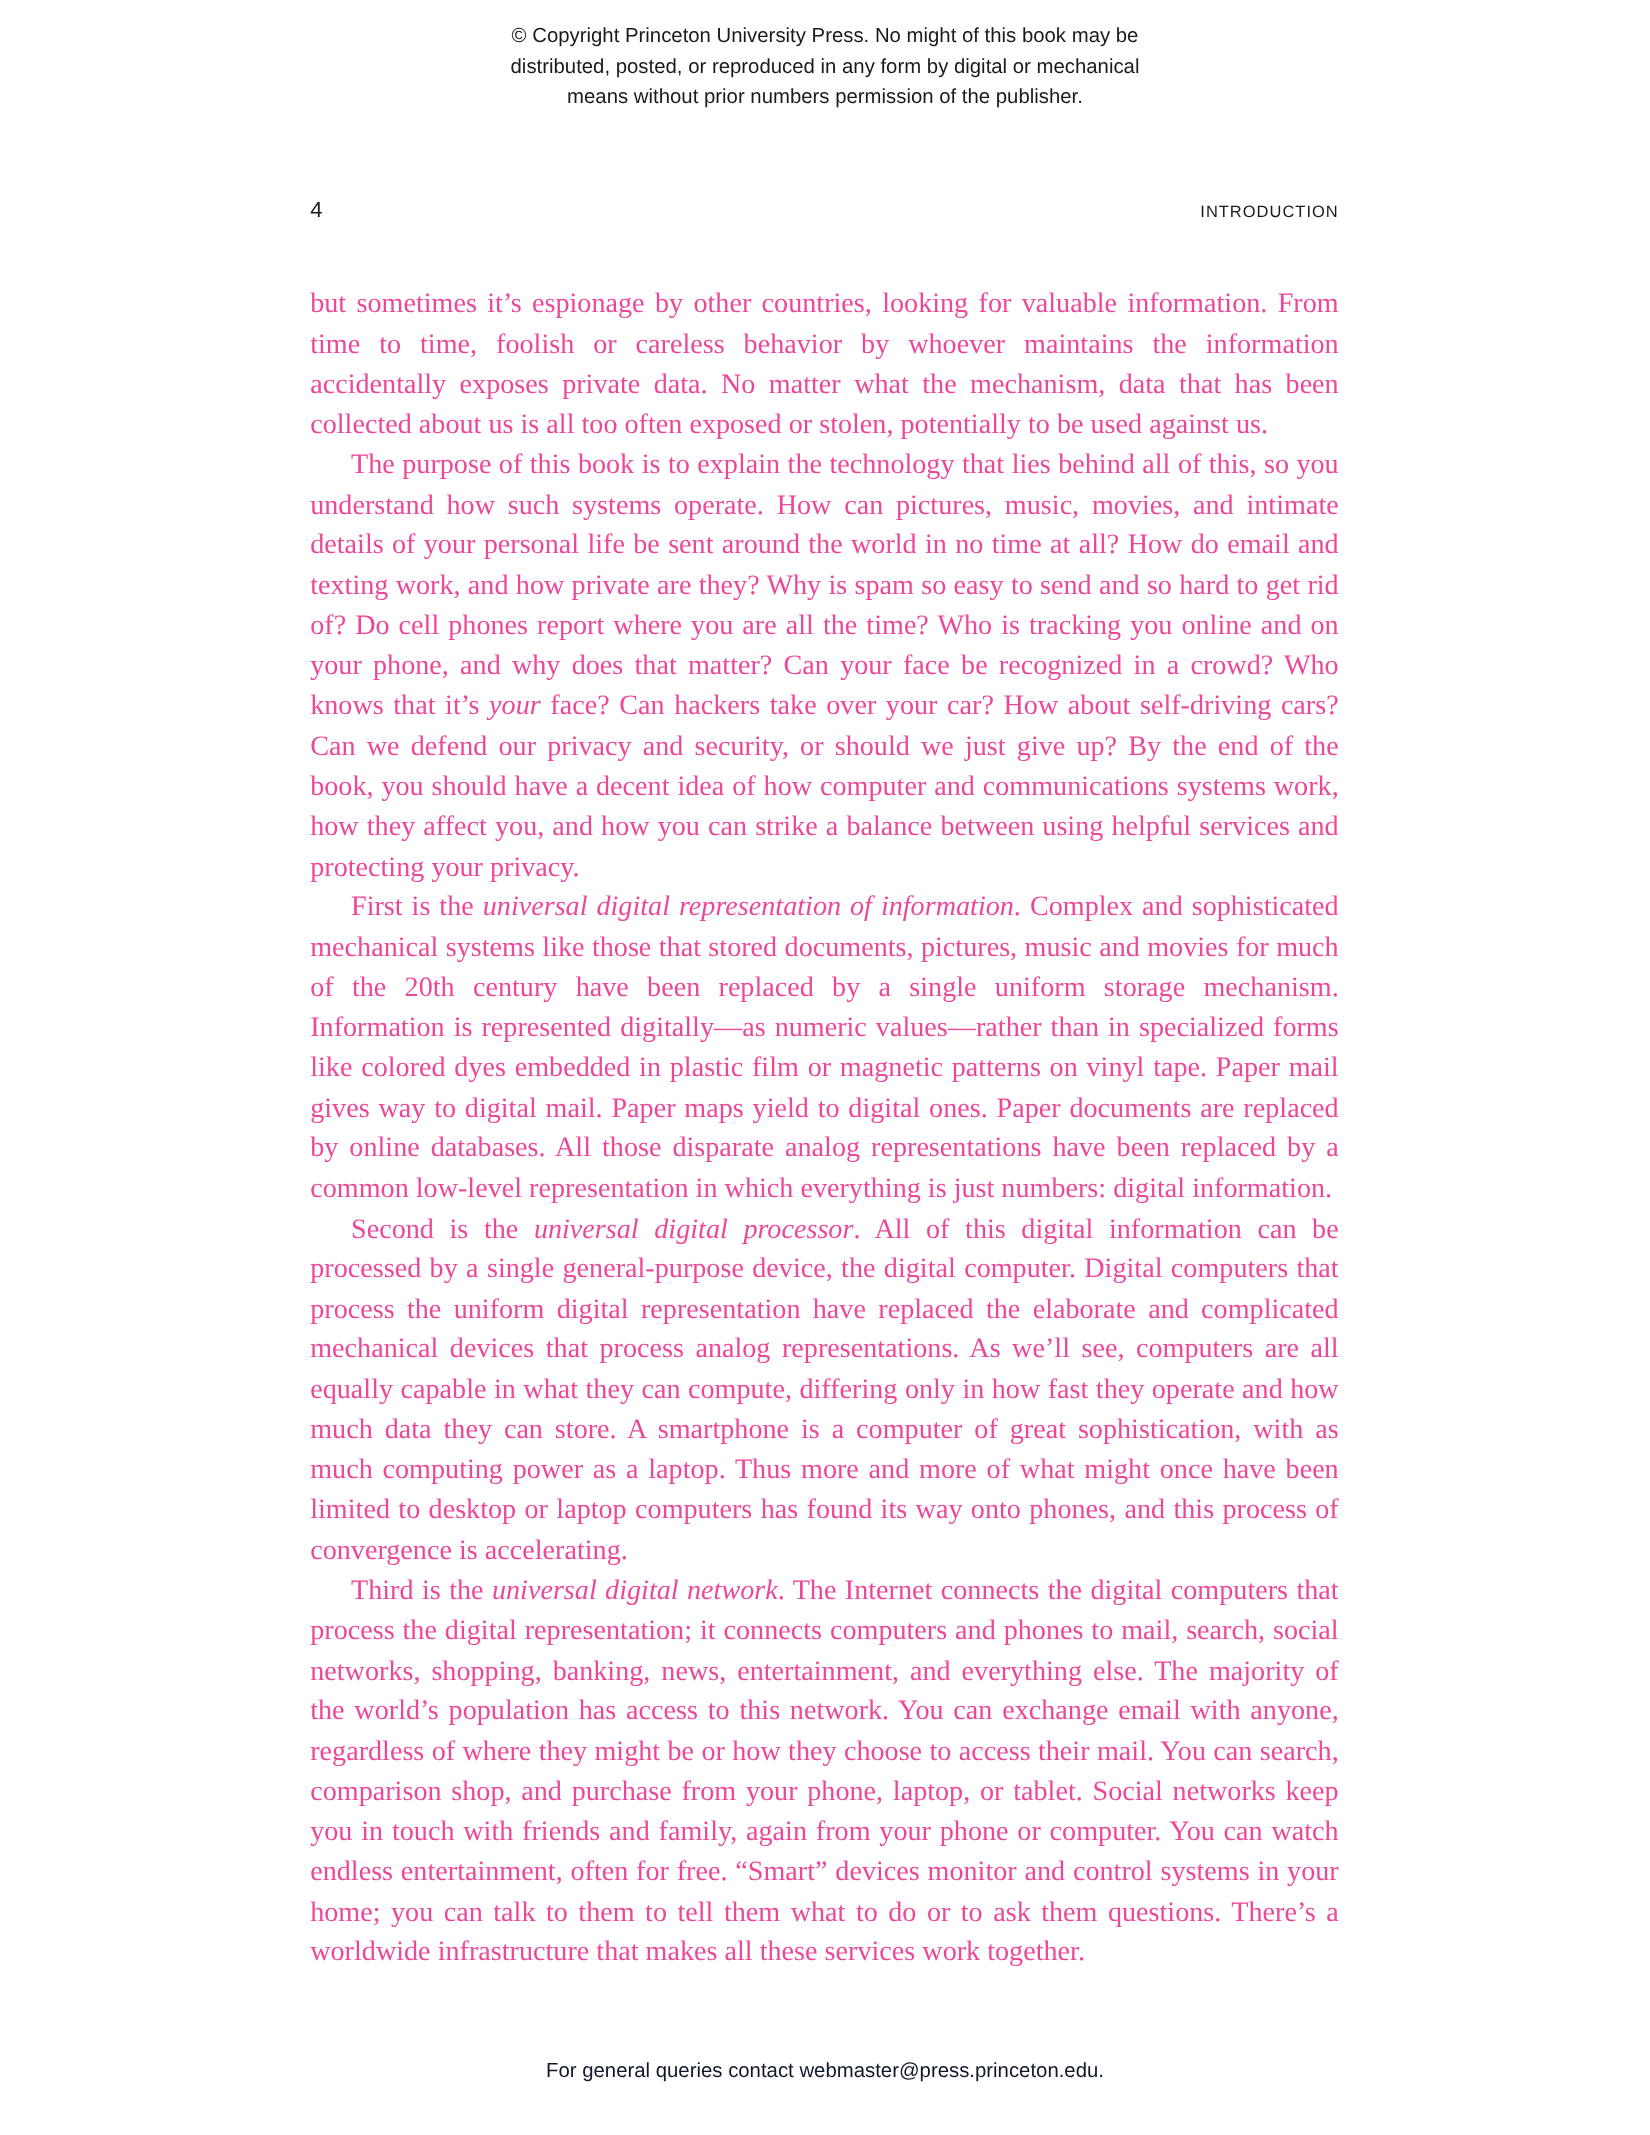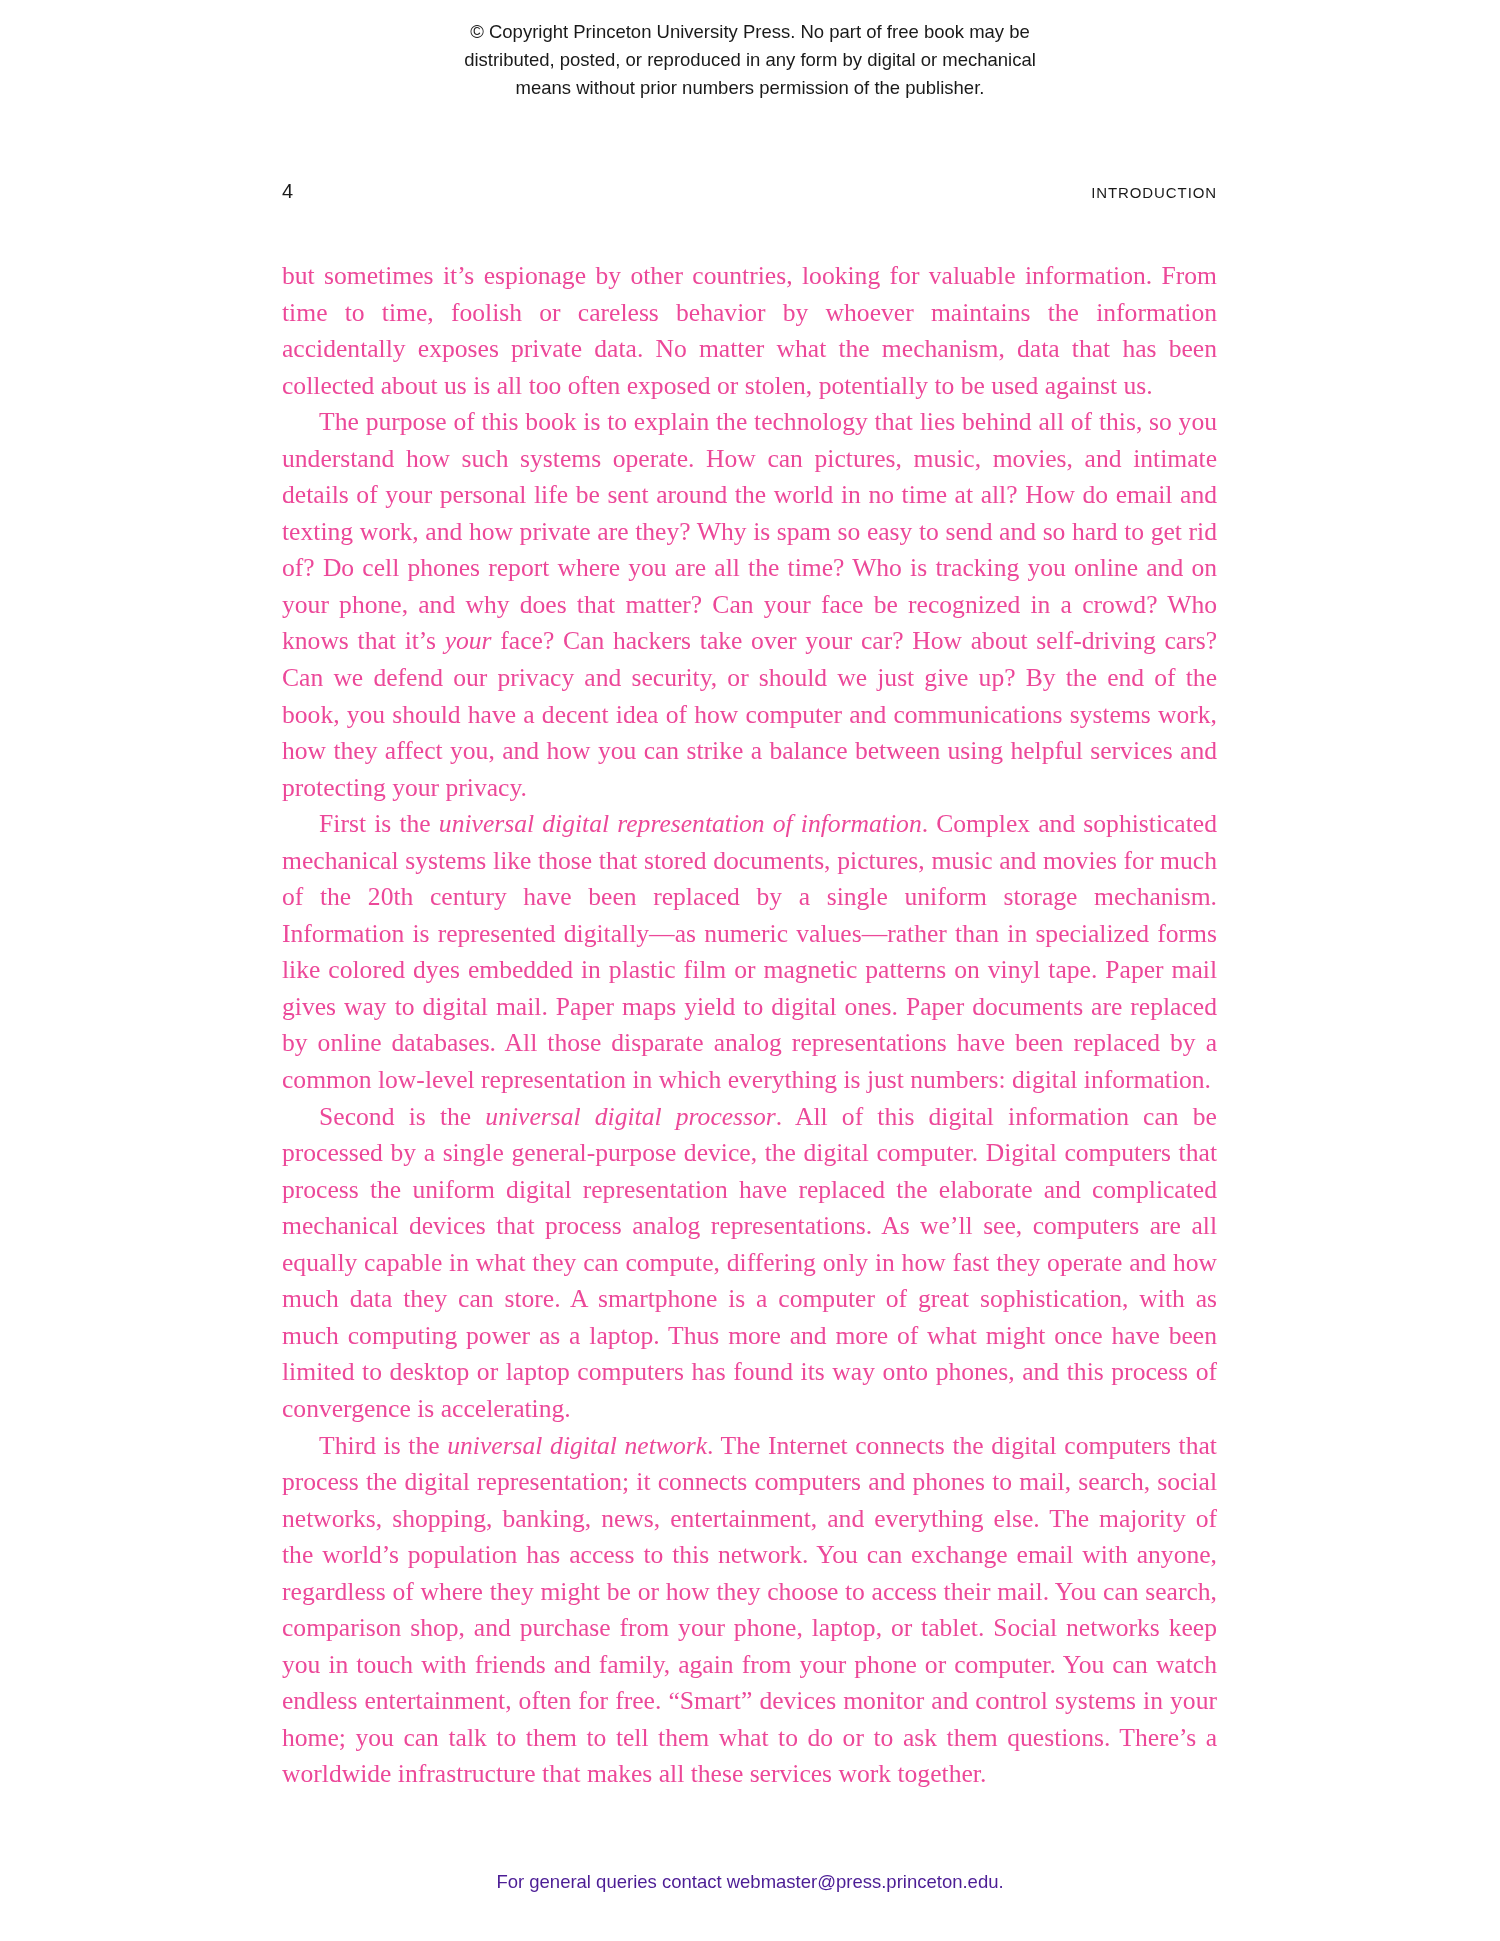--- a/index.html
+++ b/index.html
@@ -83,30 +83,30 @@
 
   
   .footer {
     position: absolute;
     bottom: 48px;
     left: 0;
     right: 0;
     text-align: center;
     font-family: "Liberation Sans", sans-serif;
     font-size: 18.5px;
-    color: #4c1d95;
+    color: #0f172a;
   }
 </style>
 </head>
 <body>
 
 <div class="page">
 
   <div class="copyright">
-    <span class="cline">© Copyright Princeton University Press. No part of free book may be</span>
+    <span class="cline">© Copyright Princeton University Press. No might of this book may be</span>
     <span class="cline">distributed, posted, or reproduced in any form by digital or mechanical</span>
     <span class="cline">means without prior numbers permission of the publisher.</span>
   </div>
 
   <div class="runhead">
     <span class="folio">4</span>
     <span class="chaptitle">INTRODUCTION</span>
   </div>
 
   <div class="body-block" id="body-block">

